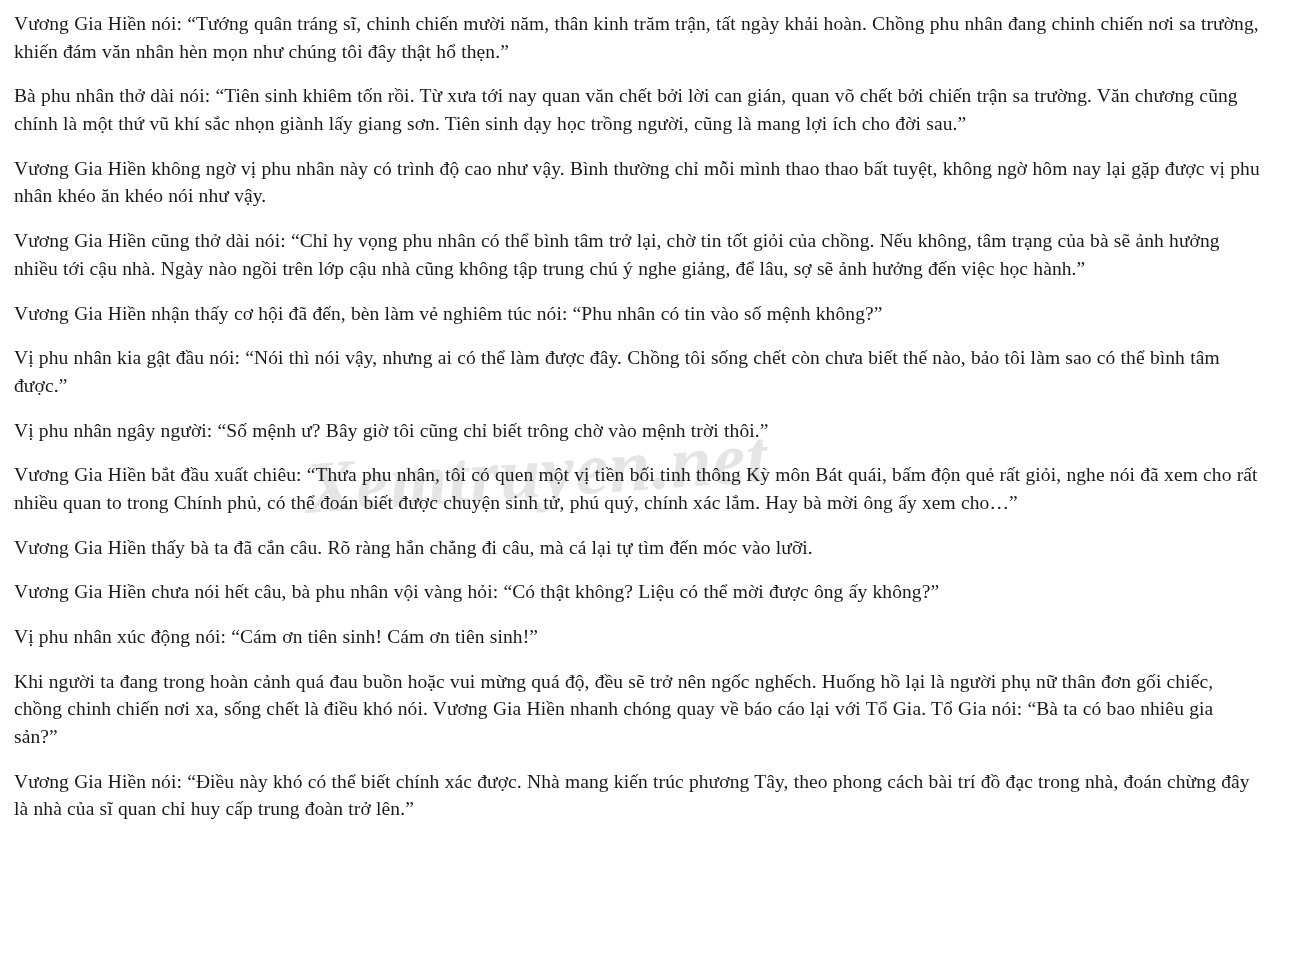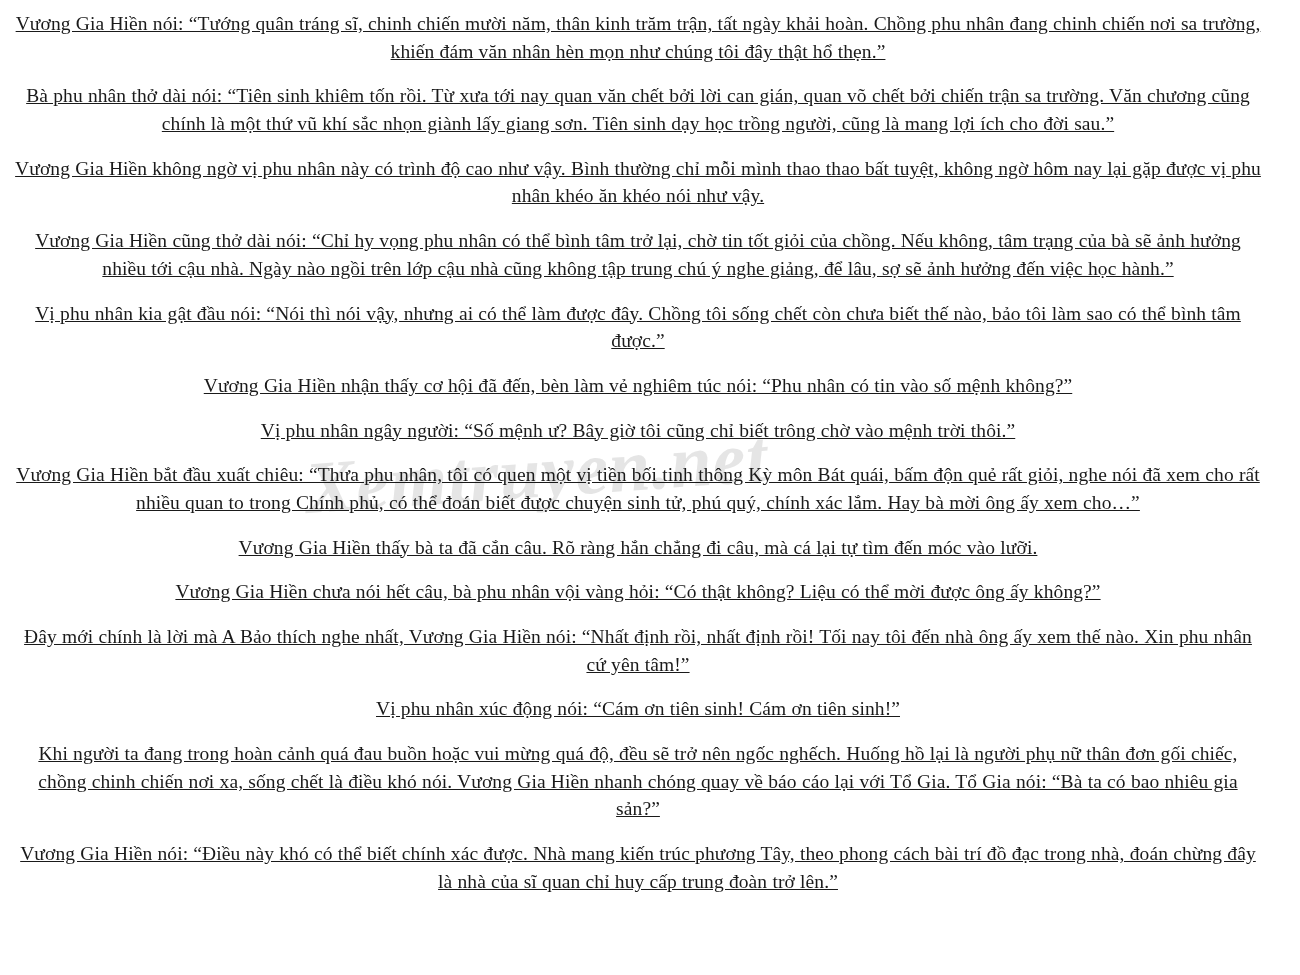--- a/index.html
+++ b/index.html
@@ -38,46 +38,44 @@
     transform: rotate(-4deg);
   }
   .body-text {
     position: relative;
     z-index: 10;
   }
   p.para {
     margin: 0 12px 17px 0;
     font-size: 19.5px;
     line-height: 1.42;
-    text-align: center;
+    text-align: left;
     letter-spacing: 0.1px;
     word-spacing: 0.2px;
-    text-decoration: underline;
   }
   p.para:last-child {
     margin-bottom: 0;
   }
 </style>
 </head>
 <body>
 
 <div id="page">
 
   <div class="watermark">Xemtruyen.net</div>
 
   <div class="body-text">
     <p class="para">Vương Gia Hiền nói: “Tướng quân tráng sĩ, chinh chiến mười năm, thân kinh trăm trận, tất ngày khải hoàn. Chồng phu nhân đang chinh chiến nơi sa trường, khiến đám văn nhân hèn mọn như chúng tôi đây thật hổ thẹn.”</p>
     <p class="para">Bà phu nhân thở dài nói: “Tiên sinh khiêm tốn rồi. Từ xưa tới nay quan văn chết bởi lời can gián, quan võ chết bởi chiến trận sa trường. Văn chương cũng chính là một thứ vũ khí sắc nhọn giành lấy giang sơn. Tiên sinh dạy học trồng người, cũng là mang lợi ích cho đời sau.”</p>
     <p class="para">Vương Gia Hiền không ngờ vị phu nhân này có trình độ cao như vậy. Bình thường chỉ mỗi mình thao thao bất tuyệt, không ngờ hôm nay lại gặp được vị phu nhân khéo ăn khéo nói như vậy.</p>
     <p class="para">Vương Gia Hiền cũng thở dài nói: “Chỉ hy vọng phu nhân có thể bình tâm trở lại, chờ tin tốt giỏi của chồng. Nếu không, tâm trạng của bà sẽ ảnh hưởng nhiều tới cậu nhà. Ngày nào ngồi trên lớp cậu nhà cũng không tập trung chú ý nghe giảng, để lâu, sợ sẽ ảnh hưởng đến việc học hành.”</p>
+    <p class="para">Vương Gia Hiền nhận thấy cơ hội đã đến, bèn làm vẻ nghiêm túc nói: “Phu nhân có tin vào số mệnh không?”</p>
     <p class="para">Vị phu nhân kia gật đầu nói: “Nói thì nói vậy, nhưng ai có thể làm được đây. Chồng tôi sống chết còn chưa biết thế nào, bảo tôi làm sao có thể bình tâm được.”</p>
-    <p class="para">Vương Gia Hiền nhận thấy cơ hội đã đến, bèn làm vẻ nghiêm túc nói: “Phu nhân có tin vào số mệnh không?”</p>
     <p class="para">Vị phu nhân ngây người: “Số mệnh ư? Bây giờ tôi cũng chỉ biết trông chờ vào mệnh trời thôi.”</p>
     <p class="para">Vương Gia Hiền bắt đầu xuất chiêu: “Thưa phu nhân, tôi có quen một vị tiền bối tinh thông Kỳ môn Bát quái, bấm độn quẻ rất giỏi, nghe nói đã xem cho rất nhiều quan to trong Chính phủ, có thể đoán biết được chuyện sinh tử, phú quý, chính xác lắm. Hay bà mời ông ấy xem cho…”</p>
     <p class="para">Vương Gia Hiền thấy bà ta đã cắn câu. Rõ ràng hắn chẳng đi câu, mà cá lại tự tìm đến móc vào lưỡi.</p>
     <p class="para">Vương Gia Hiền chưa nói hết câu, bà phu nhân vội vàng hỏi: “Có thật không? Liệu có thể mời được ông ấy không?”</p>
-    <p class="para">Đây mới chính là lời mà A Bảo thích nghe nhất, Vương Gia Hiền nói: “Nhất định rồi, nhất định rồi! Tối nay tôi đến nhà ông ấy xem thế nào. Xin phu nhân cứ yên tâm!”</p>
     <p class="para">Vị phu nhân xúc động nói: “Cám ơn tiên sinh! Cám ơn tiên sinh!”</p>
     <p class="para">Khi người ta đang trong hoàn cảnh quá đau buồn hoặc vui mừng quá độ, đều sẽ trở nên ngốc nghếch. Huống hồ lại là người phụ nữ thân đơn gối chiếc, chồng chinh chiến nơi xa, sống chết là điều khó nói. Vương Gia Hiền nhanh chóng quay về báo cáo lại với Tổ Gia. Tổ Gia nói: “Bà ta có bao nhiêu gia sản?”</p>
     <p class="para">Vương Gia Hiền nói: “Điều này khó có thể biết chính xác được. Nhà mang kiến trúc phương Tây, theo phong cách bài trí đồ đạc trong nhà, đoán chừng đây là nhà của sĩ quan chỉ huy cấp trung đoàn trở lên.”</p>
   </div>
 
 </div>
 
 </body></html>

